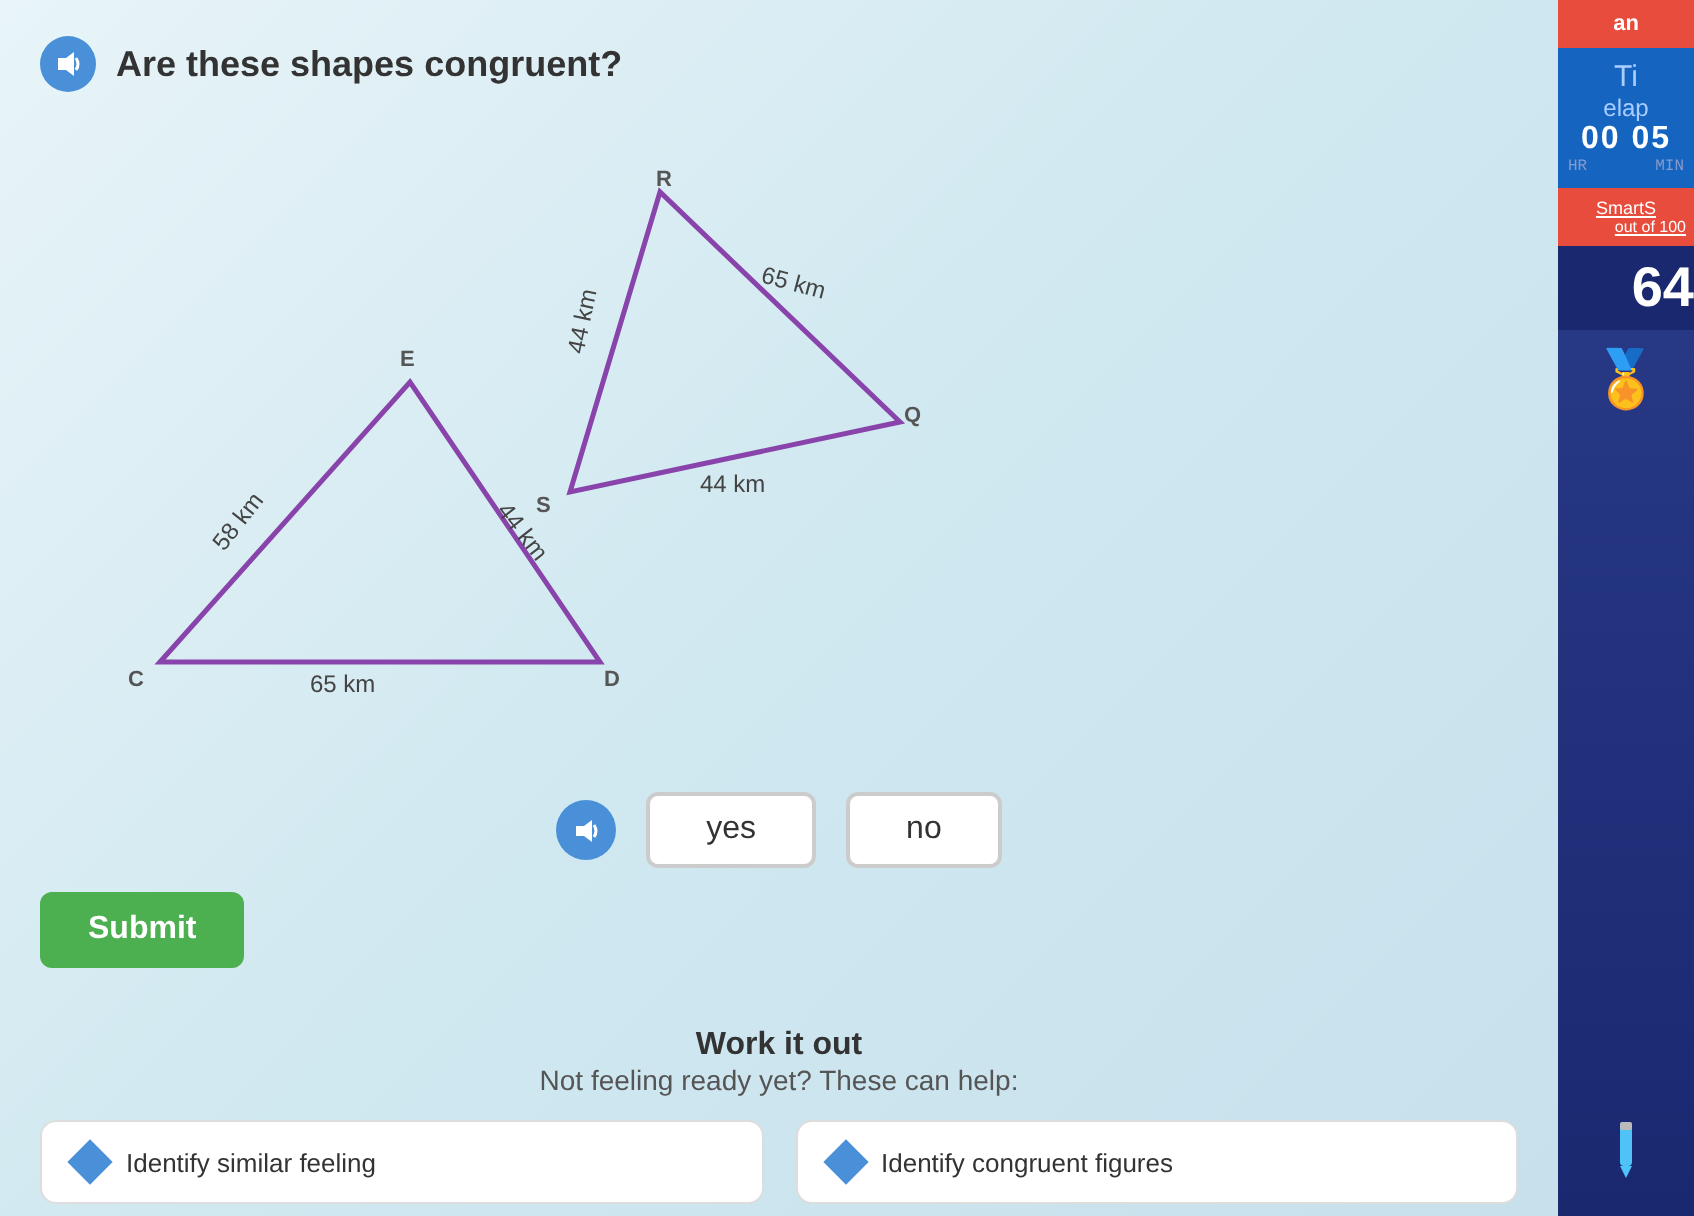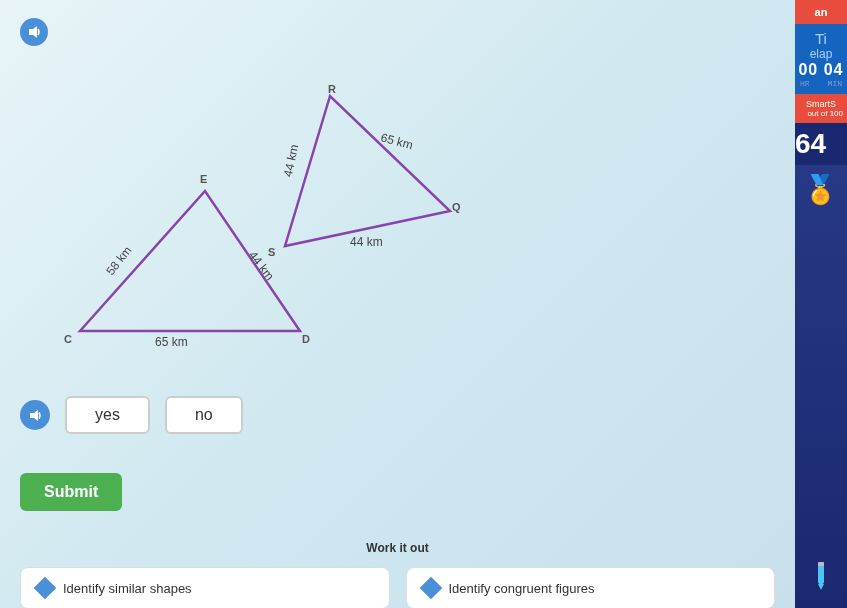--- a/index.html
+++ b/index.html
@@ -70,20 +70,21 @@
       position: absolute;
       left: 240px;
       top: 20px;
     }
 
     .answer-buttons {
       display: flex;
       align-items: center;
       gap: 15px;
       margin: 15px 0 12px 0;
+      justify-content: center;
     }
 
     .speaker-btn-small {
       width: 30px;
       height: 30px;
       background: #4a90d9;
       border-radius: 50%;
       display: flex;
       align-items: center;
       justify-content: center;
@@ -106,30 +107,29 @@
     .submit-btn {
       padding: 10px 24px;
       background: #4caf50;
       color: white;
       border: none;
       border-radius: 6px;
       font-size: 16px;
       font-weight: 600;
       cursor: pointer;
       margin-bottom: 20px;
-      margin-top: 27px;
     }
 
     .work-it-out-section {
       text-align: center;
       margin: 10px 0 12px 0;
     }
 
     .work-it-out-title {
-      font-size: 12px;
+      font-size: 16px;
       font-weight: 700;
       color: #333;
     }
 
     .work-it-out-subtitle {
       font-size: 14px;
       color: #555;
     }
 
     .help-links {
@@ -163,21 +163,21 @@
 
     .diamond-icon {
       width: 16px;
       height: 16px;
       background: #4a90d9;
       transform: rotate(45deg);
     }
 
     
     .sidebar {
-      width: 52px;
+      width: 68px;
       background: linear-gradient(180deg, #2c3e8c 0%, #1a2870 100%);
       display: flex;
       flex-direction: column;
       align-items: center;
       padding: 0;
       position: relative;
     }
 
     .sidebar-top {
       width: 100%;
@@ -189,27 +189,28 @@
       font-weight: bold;
     }
 
     .smart-score-section {
       background: #e74c3c;
       width: 100%;
       padding: 5px 4px;
       text-align: center;
       color: white;
       font-size: 9px;
+      text-decoration: underline;
     }
 
     .score-big {
       font-size: 28px;
       font-weight: bold;
       color: white;
-      text-align: left;
+      text-align: right;
       padding: 5px 0;
       background: #1a2870;
       width: 100%;
     }
 
     .medal-area {
       padding: 8px 0;
       display: flex;
       justify-content: center;
     }
@@ -244,20 +245,21 @@
 
   <div class="content-area">
     
     <div class="question-header">
       <div class="speaker-icon">
         <svg width="14" height="14" viewBox="0 0 14 14">
           <polygon points="2,4 6,4 10,1 10,13 6,10 2,10" fill="white"></polygon>
           <path d="M11,4 Q13,7 11,10" stroke="white" stroke-width="1.5" fill="none"></path>
         </svg>
       </div>
+      <span class="question-text">Are these shapes congruent?</span>
     </div>
 
     
     <div class="shapes-area">
 
       <svg class="triangle-left-svg" width="280" height="240">
 
         <polygon points="30,210 155,70 250,210" fill="none" stroke="#8844aa" stroke-width="2.5"></polygon>
 
         <text x="14" y="222" class="label-text" font-size="14" font-weight="bold" fill="#333">C</text>
@@ -294,50 +296,51 @@
       <button class="answer-btn">yes</button>
       <button class="answer-btn">no</button>
     </div>
 
     
     <button class="submit-btn">Submit</button>
 
     
     <div class="work-it-out-section">
       <div class="work-it-out-title">Work it out</div>
+      <div class="work-it-out-subtitle">Not feeling ready yet? These can help:</div>
     </div>
 
     
     <div class="help-links">
       <div class="help-link">
         <div class="help-link-icon">
           <div class="diamond-icon"></div>
         </div>
-        <span>Identify similar shapes</span>
+        <span>Identify similar feeling</span>
       </div>
       <div class="help-link">
         <div class="help-link-icon">
           <div class="diamond-icon"></div>
         </div>
         <span>Identify congruent figures</span>
       </div>
     </div>
 
     
   </div>
 
   <div class="sidebar">
     <div class="sidebar-top">
       <span>an</span>
     </div>
 
     <div style="background:#1565c0;width:100%;padding:6px 3px;text-align:center;">
       <div style="font-size:15px;color:#aaccff;">Ti</div>
       <div style="font-size:12px;color:#aaccff;">elap</div>
-      <div style="font-size:16px;color:white;font-weight:bold;letter-spacing:1px;">00 04</div>
+      <div style="font-size:16px;color:white;font-weight:bold;letter-spacing:1px;">00 05</div>
       <div style="font-size:8px;color:#8899cc;display:flex;justify-content:space-between;padding:0 2px;font-family:Liberation Mono, monospace;">
         <span>HR</span>
           <span>MIN</span>
       </div>
     </div>
 
     <div class="smart-score-section">
       <div style="font-size:9px;">SmartS</div>
       <div style="font-size:8px;text-align:right;">out of 100</div>
     </div>

